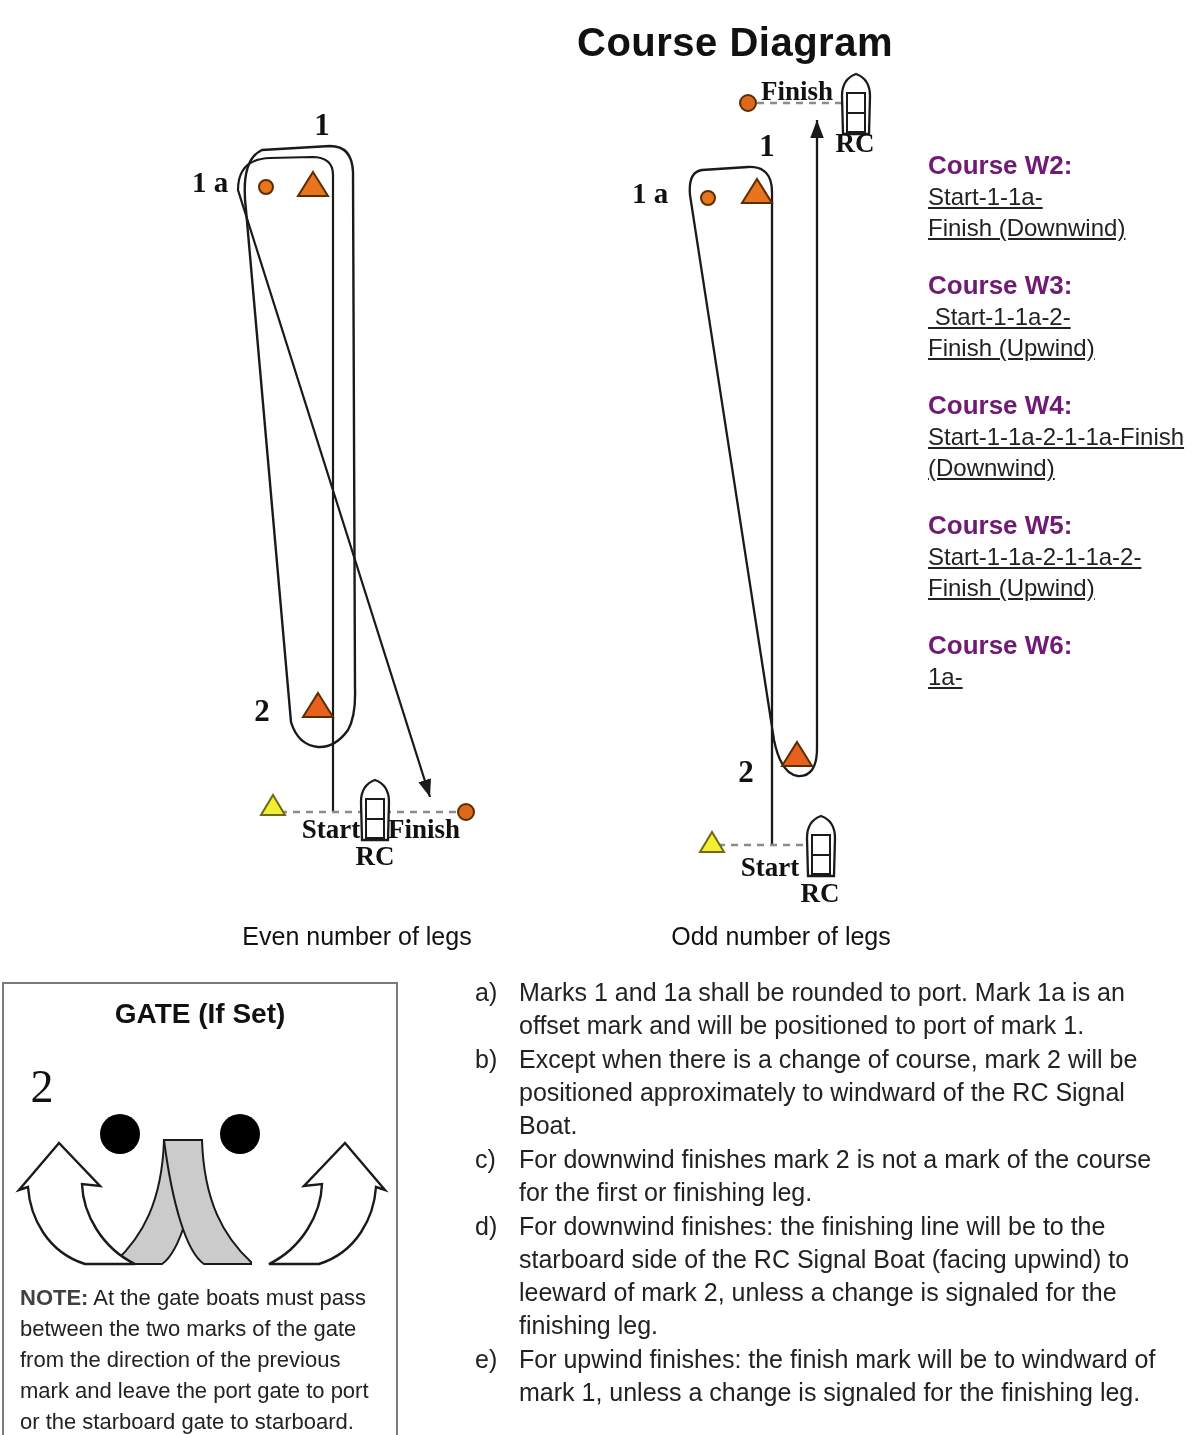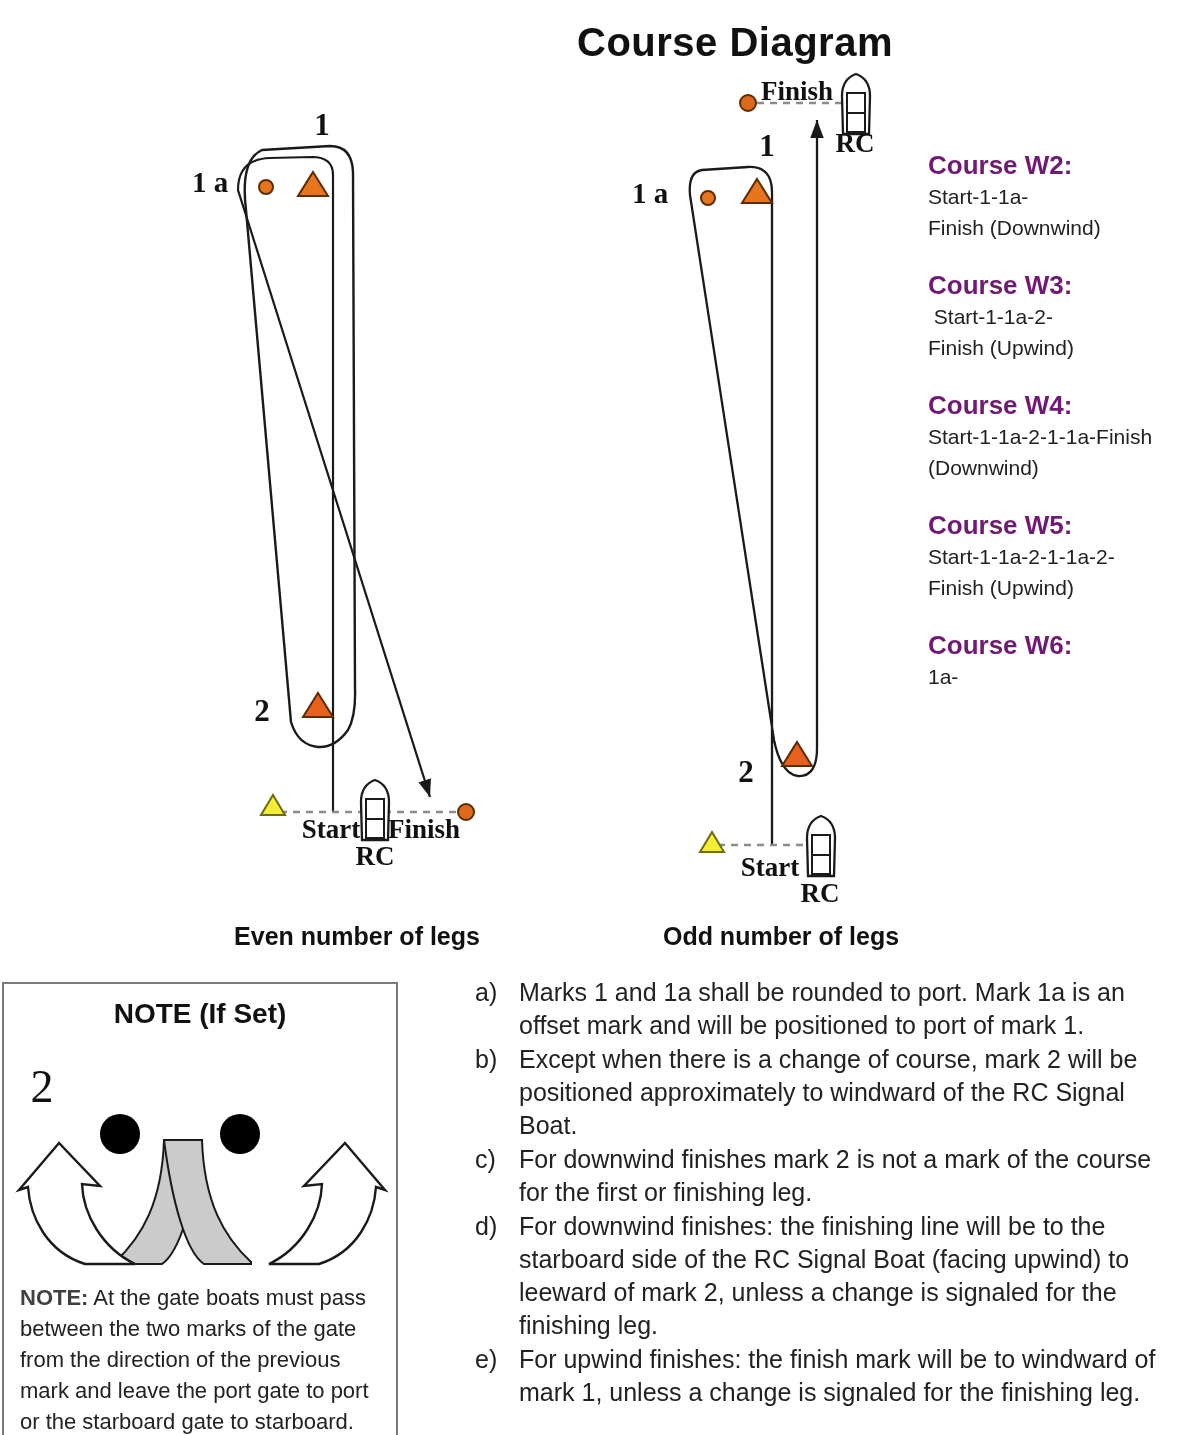--- a/index.html
+++ b/index.html
@@ -5,23 +5,23 @@
   html,body{margin:0;padding:0;background:#fff;}
   body{width:1200px;height:1435px;position:relative;overflow:hidden;
        font-family:"Liberation Sans",sans-serif;color:#1a1a1a;}
   .abs{position:absolute;}
   .page-title{left:450px;top:4px;width:570px;text-align:center;
       font-size:40px;font-weight:bold;letter-spacing:0.5px;color:#111;margin-top:16px;}
   
   .course-list{left:928px;top:150px;width:272px;}
   .course-block{margin-bottom:27px;}
   .course-name{font-size:26px;font-weight:bold;line-height:31px;color:#701a75;}
-  .course-line{font-size:21px;line-height:31px;color:#222;white-space:pre;}
+  .course-line{font-size:24px;line-height:31px;color:#222;white-space:pre;text-decoration:underline;}
   
-  .caption{font-size:25px;font-weight:bold;text-align:center;color:#111;}
+  .caption{font-size:25px;font-weight:normal;text-align:center;color:#111;}
   .caption.even{left:157px;top:922px;width:400px;}
   .caption.odd{left:581px;top:922px;width:400px;}
   
   .gate-box{left:2px;top:982px;width:396px;height:453px;
       border:2px solid #7a7a7a;border-bottom:none;box-sizing:border-box;}
   .gate-title{position:absolute;left:0;top:14px;width:100%;text-align:center;
       font-size:28px;font-weight:bold;color:#111;}
   .gate-note{position:absolute;left:16px;top:298px;width:362px;
       font-size:22px;line-height:31px;color:#222;}
   .gate-note b{color:#404040;}
@@ -137,21 +137,21 @@
   <div class="course-block">
     <div class="course-name">Course W6:</div>
     <div class="course-line">1a-</div>
   </div>
 </div>
 
 <div class="abs caption even">Even number of legs</div>
 <div class="abs caption odd">Odd number of legs</div>
 
 <div class="abs gate-box">
-  <div class="gate-title">NOTE (If Set)</div>
+  <div class="gate-title">GATE (If Set)</div>
   <svg style="position:absolute;left:8px;top:58px" width="380" height="230" viewBox="0 0 380 230">
 
     <path d="M 190,98 L 152,98 C 150,160 130,195 103,220 L 103,222 L 150,222 C 168,210 182,160 190,98 Z" fill="#CBCBCB" stroke="#1a1a1a" stroke-width="2"></path>
     <path d="M 152,98 L 190,98 C 192,160 212,195 239,220 L 239,222 L 192,222 C 174,210 160,160 152,98 Z" fill="#CBCBCB" stroke="#1a1a1a" stroke-width="2"></path>
 
     <path d="M 123,222 L 73,222 C 35,210 18,175 16,145 L 7,148 L 47,101 L 88,144 L 70,142 C 71,172 90,206 123,222 Z" fill="#fff" stroke="#1a1a1a" stroke-width="2.4"></path>
     <path d="M 257,222 L 307,222 C 345,210 362,175 364,145 L 373,148 L 333,101 L 292,144 L 310,142 C 309,172 290,206 257,222 Z" fill="#fff" stroke="#1a1a1a" stroke-width="2.4"></path>
 
     <circle cx="108" cy="92" r="20" fill="#000"></circle>
     <circle cx="228" cy="92" r="20" fill="#000"></circle>

